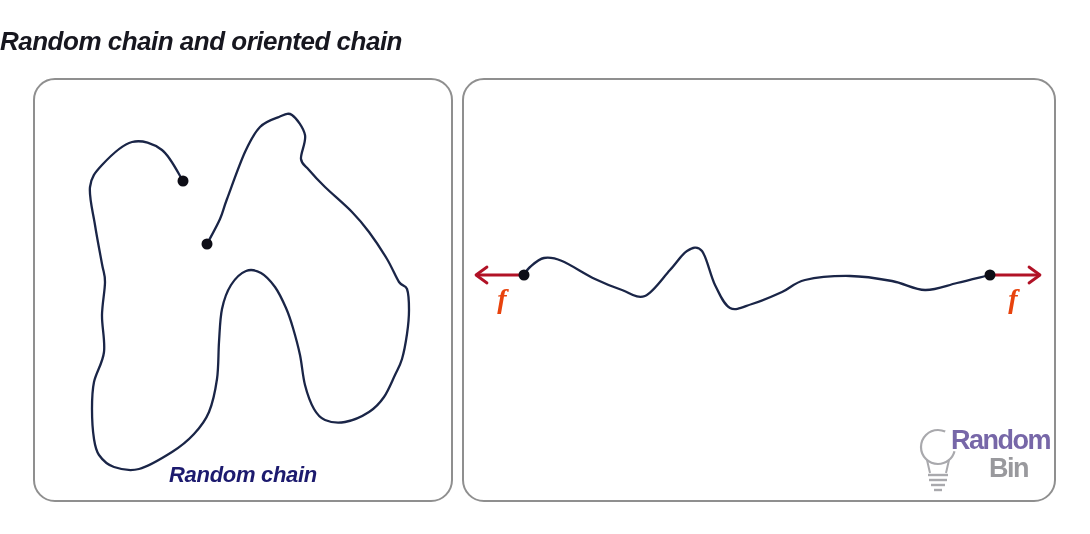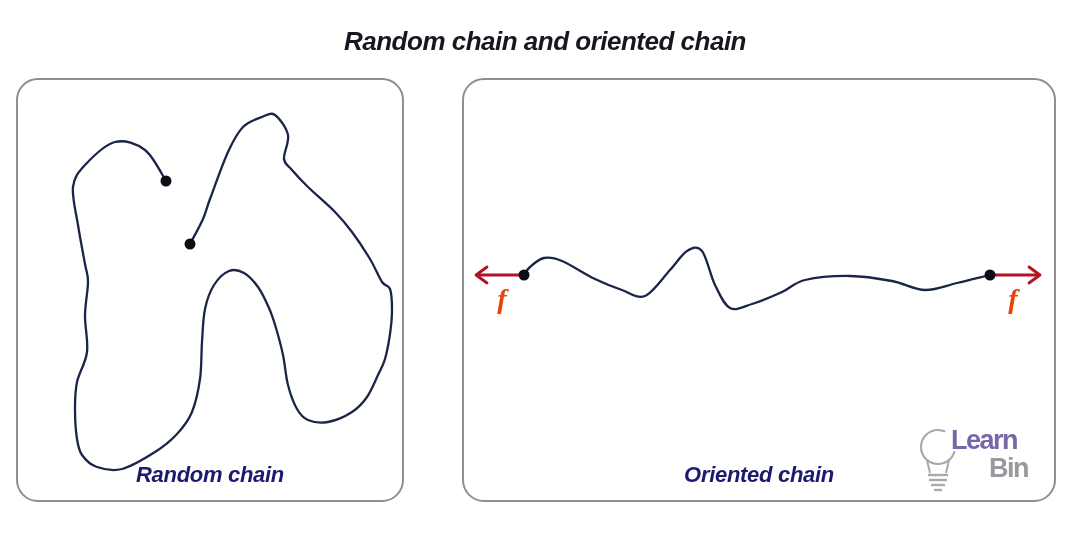--- a/index.html
+++ b/index.html
@@ -1,22 +1,22 @@
 <!DOCTYPE html>
 <html><head>
 <meta charset="utf-8">
 <style>
   html,body{margin:0;padding:0;background:#ffffff;}
   .stage{position:relative;width:1090px;height:534px;background:#ffffff;overflow:hidden;
          font-family:"Liberation Sans","DejaVu Sans",sans-serif;}
-  .title{position:absolute;top:26px;left:0;width:100%;margin:0;text-align:center;
+  .title{position:absolute;top:26px;left:0;width:100%;margin:0;text-align:left;
          font-style:italic;font-weight:700;font-size:26px;letter-spacing:-0.5px;}
   .panel{position:absolute;top:78px;height:424px;border:2px solid #8f8f8f;border-radius:22px;
          background:#ffffff;box-sizing:border-box;}
-  .panel-left{left:16px;width:388px;}
+  .panel-left{left:33px;width:420px;}
   .panel-right{left:462px;width:594px;}
   .panel svg.drawing{position:absolute;left:0;top:0;}
   .panel-label{position:absolute;bottom:12px;left:0;width:100%;text-align:center;
          font-style:italic;font-weight:700;font-size:22px;letter-spacing:-0.3px;}
   .logo{position:absolute;right:14px;bottom:4px;width:126px;height:72px;}
   .logo .bulb{position:absolute;left:0;top:0;}
   .logo .logo-word{position:absolute;font-weight:700;font-size:27px;letter-spacing:-1.5px;line-height:1;}
   .logo .learn{left:37px;top:3px;}
   .logo .bin{left:75px;top:31px;}
 </style>
@@ -41,30 +41,29 @@
         <path d="M 60 195 C 61.0 193.7, 62.7 189.8, 66 187 C 69.3 184.2, 74.7 179.0, 80 178 C 85.3 177.0, 89.5 177.5, 98 181 C 106.5 184.5, 121.0 194.2, 131 199 C 141.0 203.8, 149.7 207.2, 158 210 C 166.3 212.8, 173.0 219.3, 181 216 C 189.0 212.7, 199.0 197.5, 206 190 C 213.0 182.5, 217.7 174.2, 223 171 C 228.3 167.8, 233.3 165.3, 238 171 C 242.7 176.7, 246.3 195.5, 251 205 C 255.7 214.5, 259.8 224.8, 266 228 C 272.2 231.2, 279.3 226.7, 288 224 C 296.7 221.3, 309.2 216.0, 318 212 C 326.8 208.0, 329.7 202.7, 341 200 C 352.3 197.3, 371.5 195.8, 386 196 C 400.5 196.2, 415.5 198.7, 428 201 C 440.5 203.3, 450.2 209.7, 461 210 C 471.8 210.3, 482.2 205.5, 493 203 C 503.8 200.5, 520.5 196.3, 526 195" fill="none" stroke="#1a2547" stroke-width="2.3" stroke-linecap="round"></path>
         <line x1="60" y1="195" x2="12" y2="195" stroke="#b11226" stroke-width="2.8"></line>
         <polyline points="23,187 12,195 23,203" fill="none" stroke="#b11226" stroke-width="2.8" stroke-linecap="round" stroke-linejoin="round"></polyline>
         <text x="38" y="228" fill="#e8430d" text-anchor="middle" style="font:italic 700 28px &quot;Liberation Serif&quot;,&quot;DejaVu Serif&quot;,serif">f</text>
         <line x1="526" y1="195" x2="576" y2="195" stroke="#b11226" stroke-width="2.8"></line>
         <polyline points="565,187 576,195 565,203" fill="none" stroke="#b11226" stroke-width="2.8" stroke-linecap="round" stroke-linejoin="round"></polyline>
         <text x="549" y="228" fill="#e8430d" text-anchor="middle" style="font:italic 700 28px &quot;Liberation Serif&quot;,&quot;DejaVu Serif&quot;,serif">f</text>
         <circle cx="60" cy="195" r="5.5" fill="#0d0d16"></circle>
         <circle cx="526" cy="195" r="5.5" fill="#0d0d16"></circle>
       </svg>
-    <div class="panel-label" style="color: rgb(28, 26, 110);">Oriented chain</div>
 
     <div class="logo">
       <svg class="bulb" width="52" height="72" viewBox="0 0 52 72">
         <circle cx="24" cy="23" r="17" fill="none" stroke="#a9a9ad" stroke-width="2.2" pathLength="100" stroke-dasharray="78 22" stroke-dashoffset="96"></circle>
         <path d="M13 36 L16 49" fill="none" stroke="#a9a9ad" stroke-width="2"></path>
         <path d="M35 36 L32 49" fill="none" stroke="#a9a9ad" stroke-width="2"></path>
         <path d="M14 51 H34" stroke="#a9a9ad" stroke-width="2.4"></path>
         <path d="M15 56 H33" stroke="#a9a9ad" stroke-width="2.4"></path>
         <path d="M17 61 H31" stroke="#a9a9ad" stroke-width="2.4"></path>
         <path d="M20 66 H28" stroke="#a9a9ad" stroke-width="2.4"></path>
       </svg>
-      <span class="logo-word learn" style="color: rgb(119, 103, 168);">Learn</span>
+      <span class="logo-word learn" style="color: rgb(119, 103, 168);">Random</span>
       <span class="logo-word bin" style="color: rgb(153, 153, 157);">Bin</span>
     </div>
   </section>
 
 </div>
 
 </body></html>

